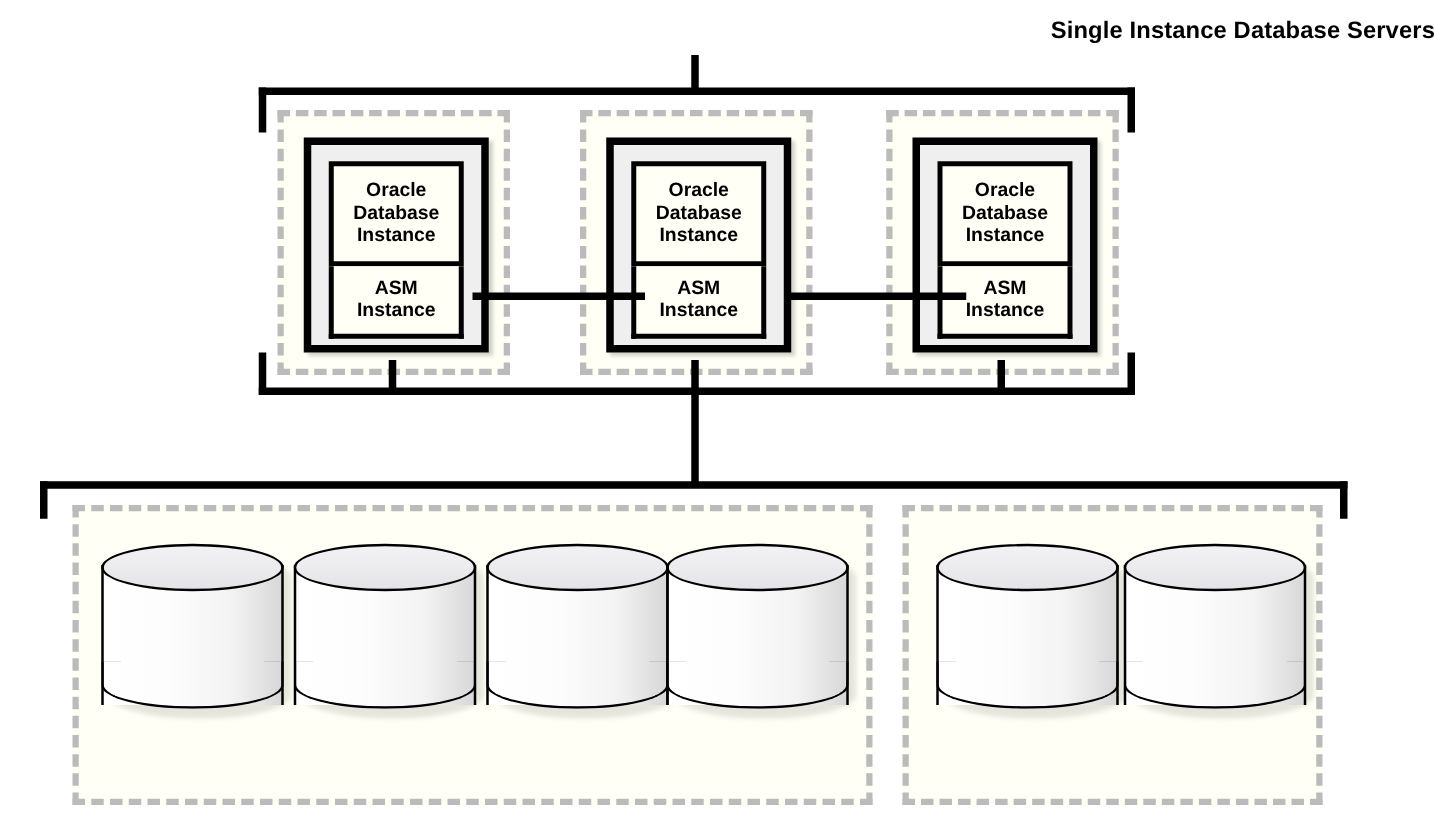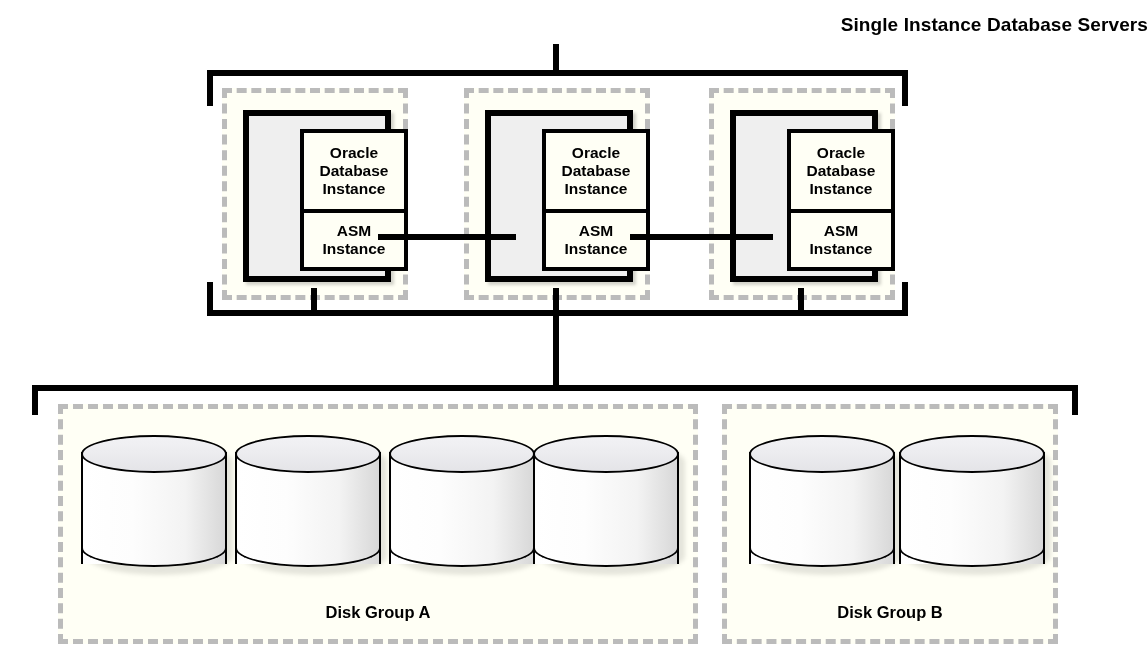--- a/index.html
+++ b/index.html
@@ -69,21 +69,20 @@
     box-sizing: border-box;
     box-shadow: 3px 3px 3px rgba(0,0,0,0.18);
   }
   .inst-stack {
     position: absolute;
     left: 14px;
     top: 13px;
     width: 108px;
     height: 120px;
     box-sizing: border-box;
-    margin-left: 37px;
   }
   .inst-cell {
     box-sizing: border-box;
     background: #fffff5;
     border: 4px solid #000000;
     color: #000000;
     font-size: 15.5px;
     font-weight: bold;
     line-height: 18px;
     text-align: center;
@@ -268,34 +267,32 @@
         <div class="cyl-bottom"></div>
         <div class="cyl-top"></div>
       </div>
       <div class="cyl" style="left:470px;">
         <div class="cyl-shadow"></div>
         <div class="cyl-body"></div>
         <div class="cyl-bottom"></div>
         <div class="cyl-top"></div>
       </div>
     </div>
-    <div class="dg-label">Disk Group A</div>
   </div>
 
   <div class="disk-group" style="left:722px; width:336px;">
     <div class="disk-row">
       <div class="cyl" style="left:22px;">
         <div class="cyl-shadow"></div>
         <div class="cyl-body"></div>
         <div class="cyl-bottom"></div>
         <div class="cyl-top"></div>
       </div>
       <div class="cyl" style="left:172px;">
         <div class="cyl-shadow"></div>
         <div class="cyl-body"></div>
         <div class="cyl-bottom"></div>
         <div class="cyl-top"></div>
       </div>
     </div>
-    <div class="dg-label">Disk Group B</div>
   </div>
 
 </div>
 
 </body></html>

